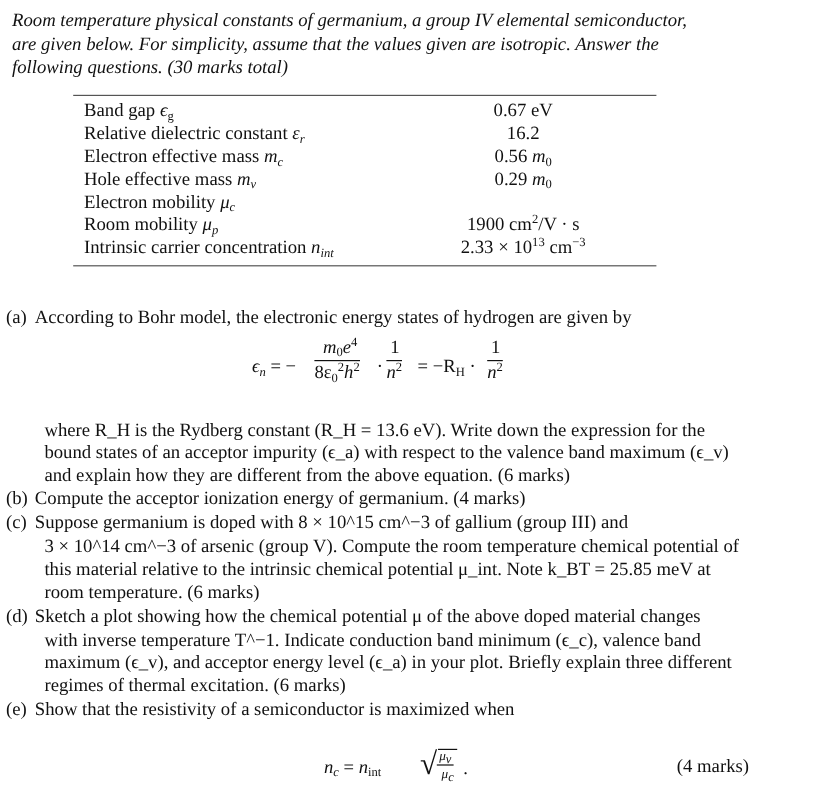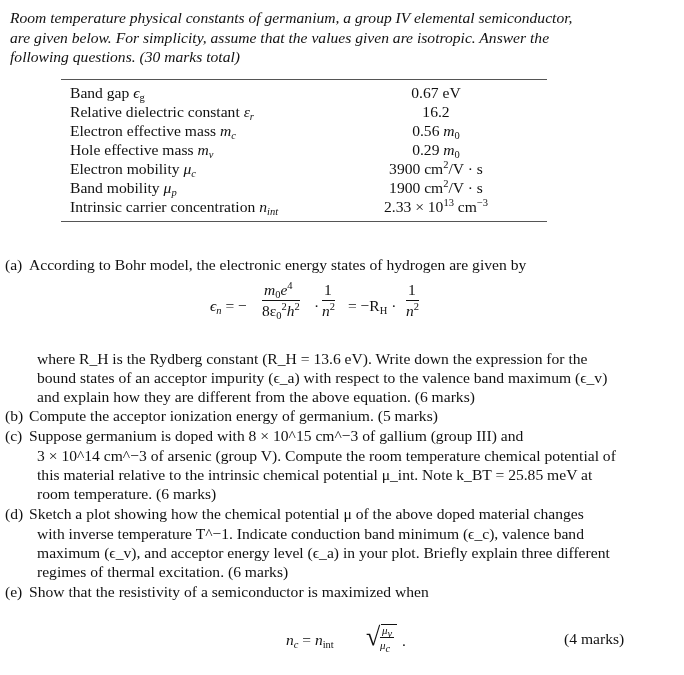--- a/index.html
+++ b/index.html
@@ -21,25 +21,25 @@
   i, .m { font-style: italic; }
   sub, sup { font-size: 10.5px; line-height: 0; }
   sub { vertical-align: -3px; }
   sup { vertical-align: 6px; }
 
   .q { position: absolute; left: 5px; white-space: nowrap; line-height: 19.5px; }
   .q .tag { display: inline-block; width: 24px; }
   .cont { position: absolute; left: 37px; white-space: nowrap; line-height: 19.5px; }
 
   .eq1 { position: absolute; left: 210px; top: 281px; height: 50px; width: 230px; font-size: 15.5px; }
-  .frac { position: absolute; text-align: left; }
+  .frac { position: absolute; text-align: right; }
   .frac .num { display: block; border-bottom: 1px solid #111; padding: 0 2px 1px; }
   .frac .den { display: block; padding-top: 1px; }
 
-  .eq2 { position: absolute; left: 286px; top: 620px; height: 40px; width: 160px; font-size: 15.5px; }
+  .eq2 { position: absolute; left: 270px; top: 620px; height: 40px; width: 160px; font-size: 15.5px; }
   .marks { position: absolute; left: 564px; top: 630px; }
 </style>
 </head>
 <body>
 
 <div class="abs intro">
   <div>Room temperature physical constants of germanium, a group IV elemental semiconductor,</div>
   <div>are given below. For simplicity, assume that the values given are isotropic. Answer the</div>
   <div>following questions. (30 marks total)</div>
 </div>
@@ -58,24 +58,23 @@
   <div class="row" style="top:42px;">
     <span class="lbl"><span>Electron effective mass</span> <i>m</i><sub class="m">c</sub></span>
     <span class="val"><span>0.56</span> <i>m</i><sub>0</sub></span>
   </div>
   <div class="row" style="top:61px;">
     <span class="lbl"><span>Hole effective mass</span> <i>m</i><sub class="m">v</sub></span>
     <span class="val"><span>0.29</span> <i>m</i><sub>0</sub></span>
   </div>
   <div class="row" style="top:80px;">
     <span class="lbl"><span>Electron mobility</span> <i>μ</i><sub class="m">c</sub></span>
-    <span class="val"><span>3900 cm</span><sup>2</sup><span>/V · s</span></span>
   </div>
   <div class="row" style="top:99px;">
-    <span class="lbl"><span>Band mobility</span> <i>μ</i><sub class="m">p</sub></span>
+    <span class="lbl"><span>Room mobility</span> <i>μ</i><sub class="m">p</sub></span>
     <span class="val"><span>1900 cm</span><sup>2</sup><span>/V · s</span></span>
   </div>
   <div class="row" style="top:118px;">
     <span class="lbl"><span>Intrinsic carrier concentration</span> <i>n</i><sub class="m">int</sub></span>
     <span class="val"><span>2.33 × 10</span><sup>13</sup><span> cm</span><sup>−3</sup></span>
   </div>
 
   <div class="rule" style="top:142px;"></div>
 </div>
 
@@ -99,21 +98,21 @@
     <span class="num">1</span>
     <span class="den"><i>n</i><sup>2</sup></span>
   </span>
 </div>
 
 <div class="cont" style="top:349px;">where R_H is the Rydberg constant (R_H = 13.6 eV). Write down the expression for the</div>
 <div class="cont" style="top:368px;">bound states of an acceptor impurity (ϵ_a) with respect to the valence band maximum (ϵ_v)</div>
 <div class="cont" style="top:387px;">and explain how they are different from the above equation. (6 marks)</div>
 
 <div class="q" style="top:406px;">
-  <span class="tag">(b)</span><span>Compute the acceptor ionization energy of germanium. (5 marks)</span>
+  <span class="tag">(b)</span><span>Compute the acceptor ionization energy of germanium. (4 marks)</span>
 </div>
 
 <div class="q" style="top:426px;">
   <span class="tag">(c)</span><span>Suppose germanium is doped with 8 × 10^15 cm^−3 of gallium (group III) and</span>
 </div>
 <div class="cont" style="top:446px;">3 × 10^14 cm^−3 of arsenic (group V). Compute the room temperature chemical potential of</div>
 <div class="cont" style="top:465px;font-family:Liberation Serif, serif;">this material relative to the intrinsic chemical potential μ_int. Note k_BT = 25.85 meV at</div>
 <div class="cont" style="top:484px;">room temperature. (6 marks)</div>
 
 <div class="q" style="top:504px;">

